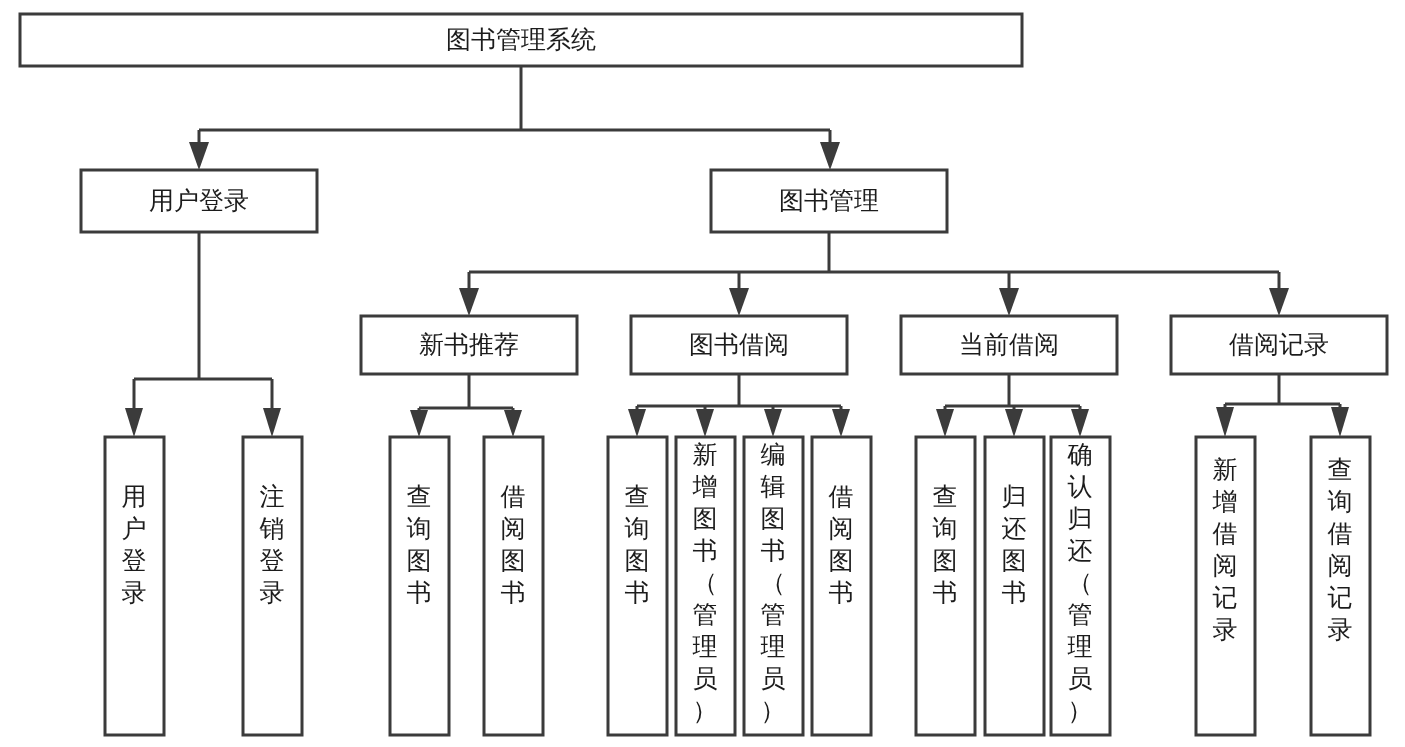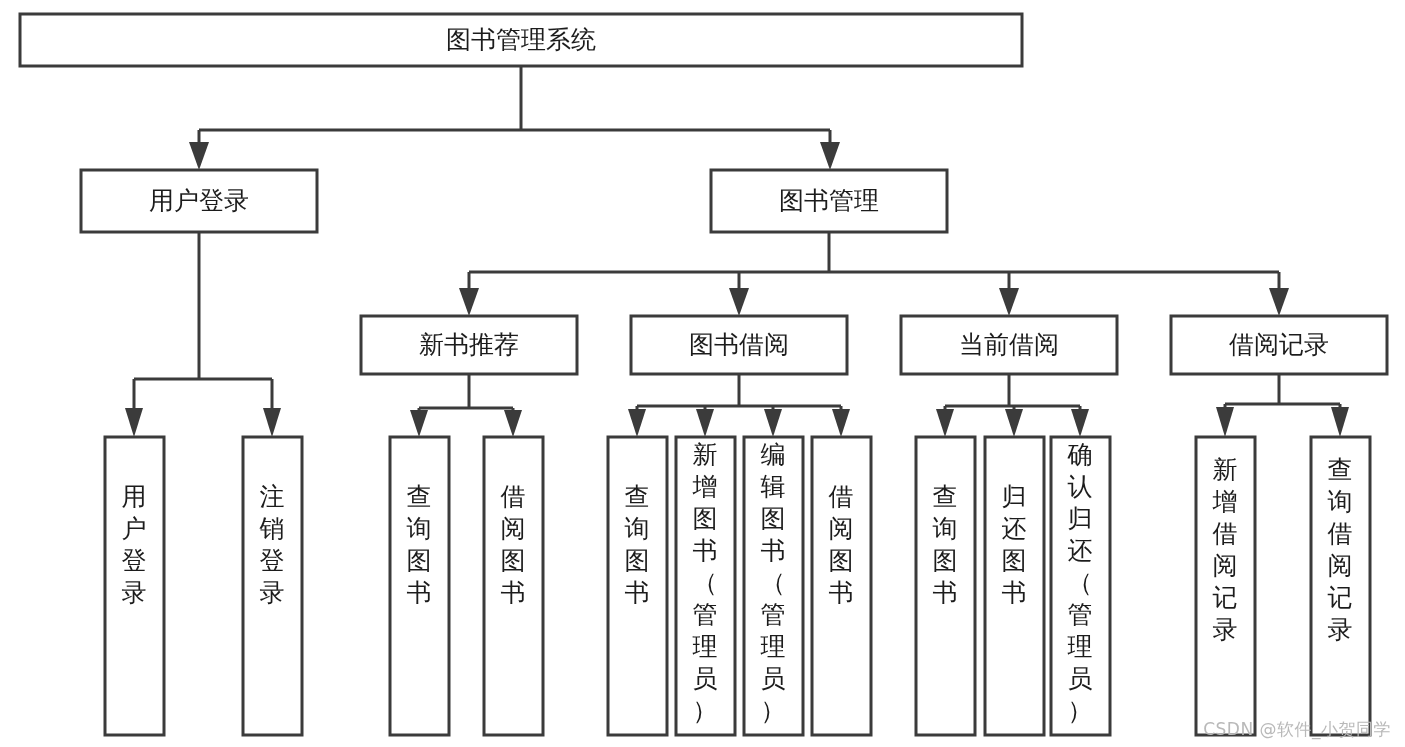--- a/index.html
+++ b/index.html
@@ -242,14 +242,13 @@
       <text class="node-label-vertical" x="1225" y="478"><tspan x="1225" dy="0">新</tspan><tspan x="1225" dy="32">增</tspan><tspan x="1225" dy="32">借</tspan><tspan x="1225" dy="32">阅</tspan><tspan x="1225" dy="32">记</tspan><tspan x="1225" dy="32">录</tspan></text>
     </g>
 
     <g>
       <rect class="node-box" x="1311" y="437" width="59" height="298"></rect>
       <text class="node-label-vertical" x="1340" y="478"><tspan x="1340" dy="0">查</tspan><tspan x="1340" dy="32">询</tspan><tspan x="1340" dy="32">借</tspan><tspan x="1340" dy="32">阅</tspan><tspan x="1340" dy="32">记</tspan><tspan x="1340" dy="32">录</tspan></text>
     </g>
 
   </svg>
 
-  <div class="watermark">CSDN @软件_小贺同学</div>
 </div>
 
 </body></html>

